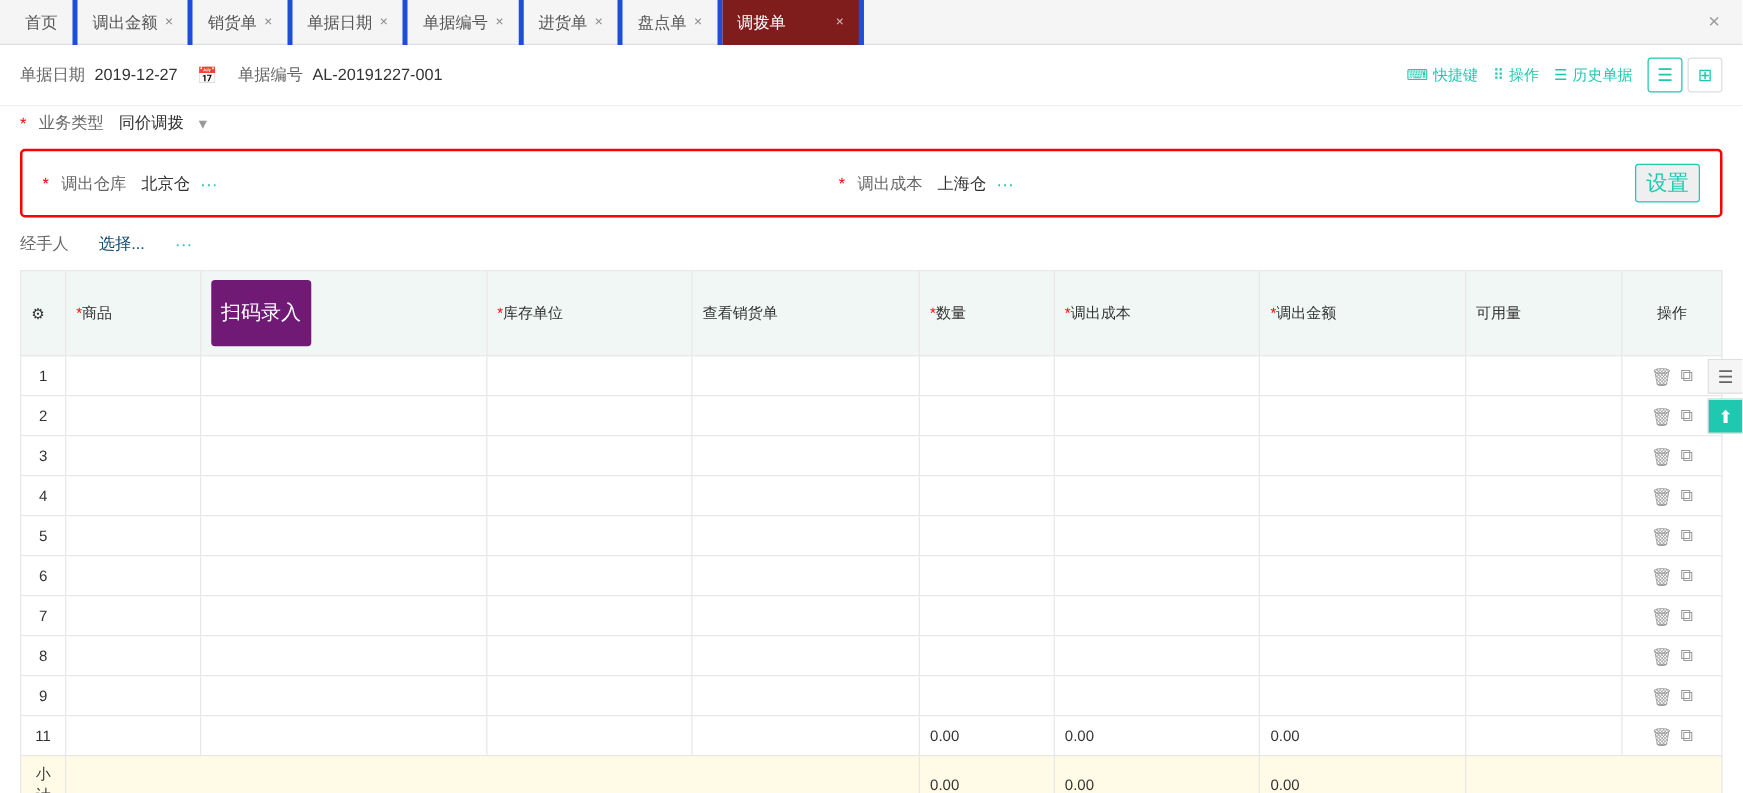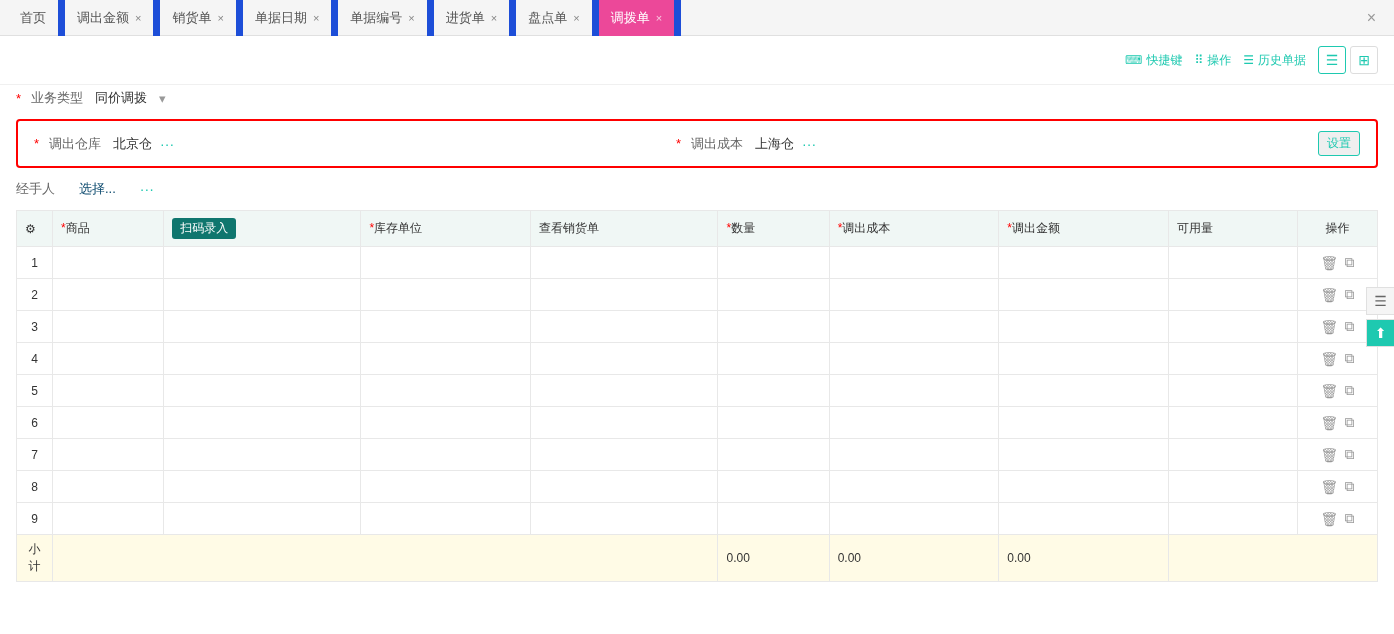--- a/index.html
+++ b/index.html
@@ -15,26 +15,27 @@
       padding: 0 8px;
     }
     .tab {
       display: flex;
       align-items: center;
       padding: 0 12px;
       height: 36px;
       cursor: pointer;
       font-size: 13px;
       color: #555;
-      border-right: 7px solid #1d4ed8;
+      border-right: 4px solid #1d4ed8;
       white-space: nowrap;
     }
     .tab.active {
-      background: #ec4899;
+      background: #7f1d1d;
       color: #fff;
+      gap: 34px;
     }
     .tab .close-x {
       margin-left: 6px;
       font-size: 11px;
       color: inherit;
       opacity: 0.7;
     }
     .tab.active .close-x { color: #fff; }
     .tab-bar-close {
       margin-left: auto;
@@ -136,21 +137,21 @@
       align-items: center;
       gap: 8px;
       flex: 1;
     }
     .settings-btn {
       color: #1ec9b0;
       cursor: pointer;
       border: 1px solid #1ec9b0;
       padding: 3px 8px;
       border-radius: 3px;
-      font-size: 12px;
+      font-size: 17px;
       margin-left: auto;
     }
 
     
     .handler-row {
       display: flex;
       align-items: center;
       padding: 0 16px 12px 16px;
       gap: 24px;
     }
@@ -182,26 +183,26 @@
     }
     .data-table tr:last-child td {
       background: #fffbe6;
     }
     .row-num {
       text-align: center;
       color: #999;
       width: 36px;
     }
     .scan-btn {
-      background: #0f766e;
+      background: #701a75;
       color: #fff;
       border: none;
-      padding: 2px 8px;
+      padding: 16px 8px;
       border-radius: 3px;
-      font-size: 12px;
+      font-size: 16px;
       cursor: pointer;
     }
     .action-icons {
       display: flex;
       gap: 6px;
       align-items: center;
       justify-content: center;
     }
     .action-icon {
       cursor: pointer;
@@ -284,20 +285,31 @@
     <span class="close-x">×</span>
   </div>
   <div class="tab active">
     <span>调拨单</span>
     <span class="close-x">×</span>
   </div>
   <div class="tab-bar-close">×</div>
 </div>
 
 <div class="form-header">
+  <div class="form-header-left">
+    <span>
+      <span class="form-field-label">单据日期</span>
+      <span class="form-field-value">2019-12-27</span>
+    </span>
+    <span style="color:#1ec9b0; cursor:pointer;">📅</span>
+    <span>
+      <span class="form-field-label">单据编号</span>
+      <span class="form-field-value">AL-20191227-001</span>
+    </span>
+  </div>
   <div class="form-header-right">
     <div class="header-action">
       <span style="font-size:12px;">⌨</span>
       <span>快捷键</span>
     </div>
     <div class="header-action">
       <span>⠿</span>
       <span>操作</span>
     </div>
     <div class="header-action">
@@ -505,20 +517,37 @@
       <td></td>
       <td></td>
       <td></td>
       <td>
         <div class="action-icons">
           <span class="action-icon">🗑</span>
           <span class="action-icon">⧉</span>
         </div>
       </td>
     </tr>
+        <tr>
+      <td class="row-num">11</td>
+      <td></td>
+      <td></td>
+      <td></td>
+      <td></td>
+      <td style="color:#333;">0.00</td>
+      <td style="color:#333;">0.00</td>
+      <td style="color:#333;">0.00</td>
+      <td></td>
+      <td>
+        <div class="action-icons">
+          <span class="action-icon">🗑</span>
+          <span class="action-icon">⧉</span>
+        </div>
+      </td>
+    </tr>
         <tr style="background: rgb(255, 251, 230);">
   <td class="row-num subtotal-label">小计</td>
   <td colspan="4"></td>
   <td style="color:#333;">0.00</td>
   <td style="color:#333;">0.00</td>
   <td style="color:#333;">0.00</td>
   <td colspan="2"></td>
 </tr>
       </tbody>
   </table>

